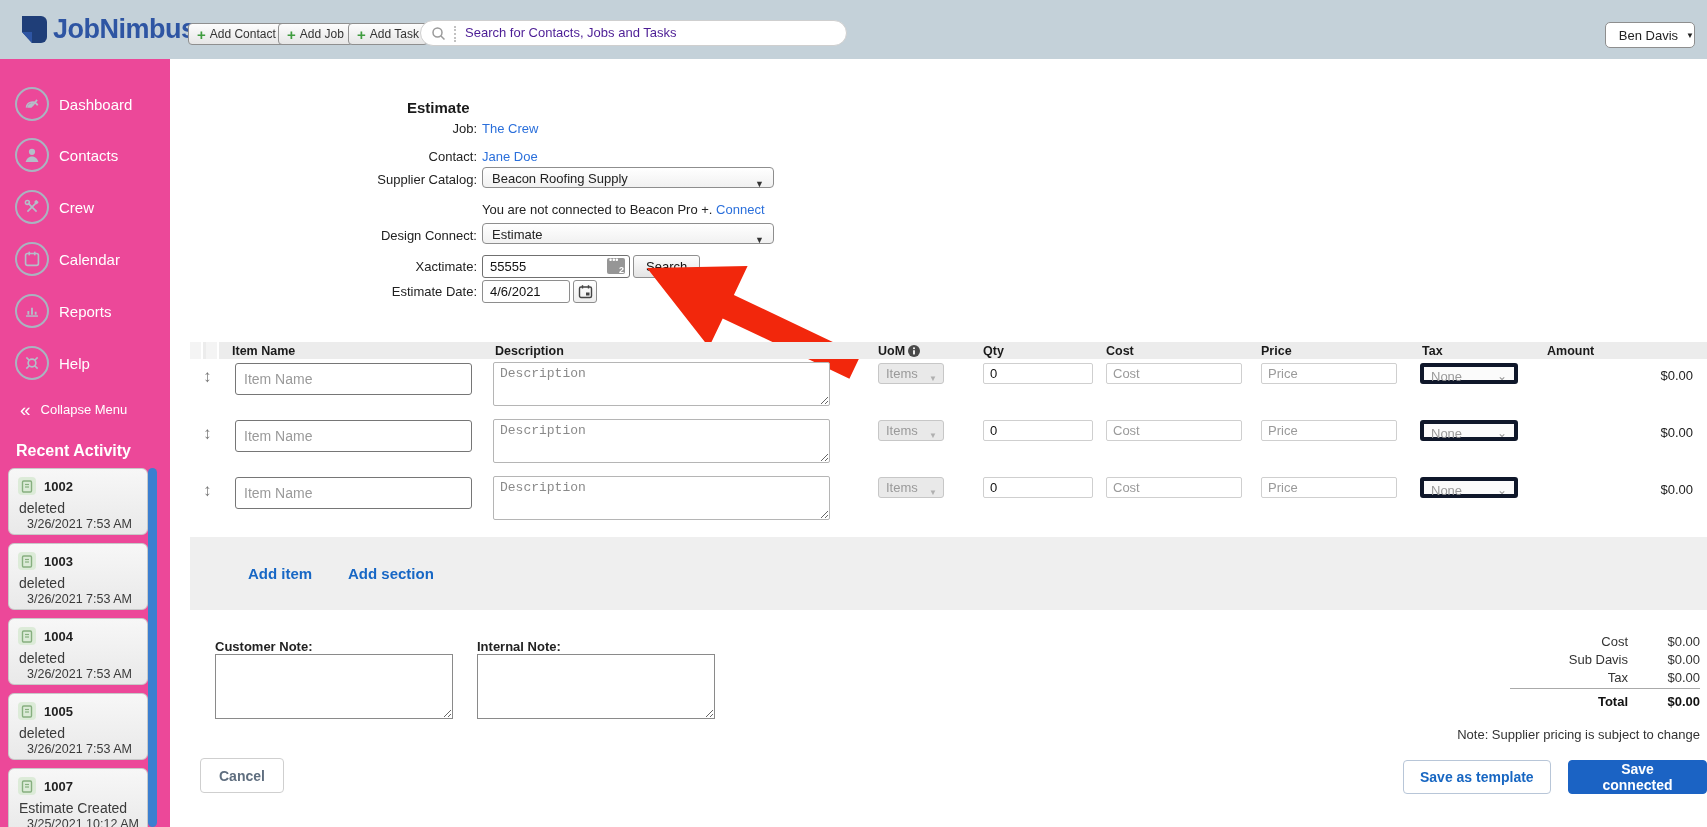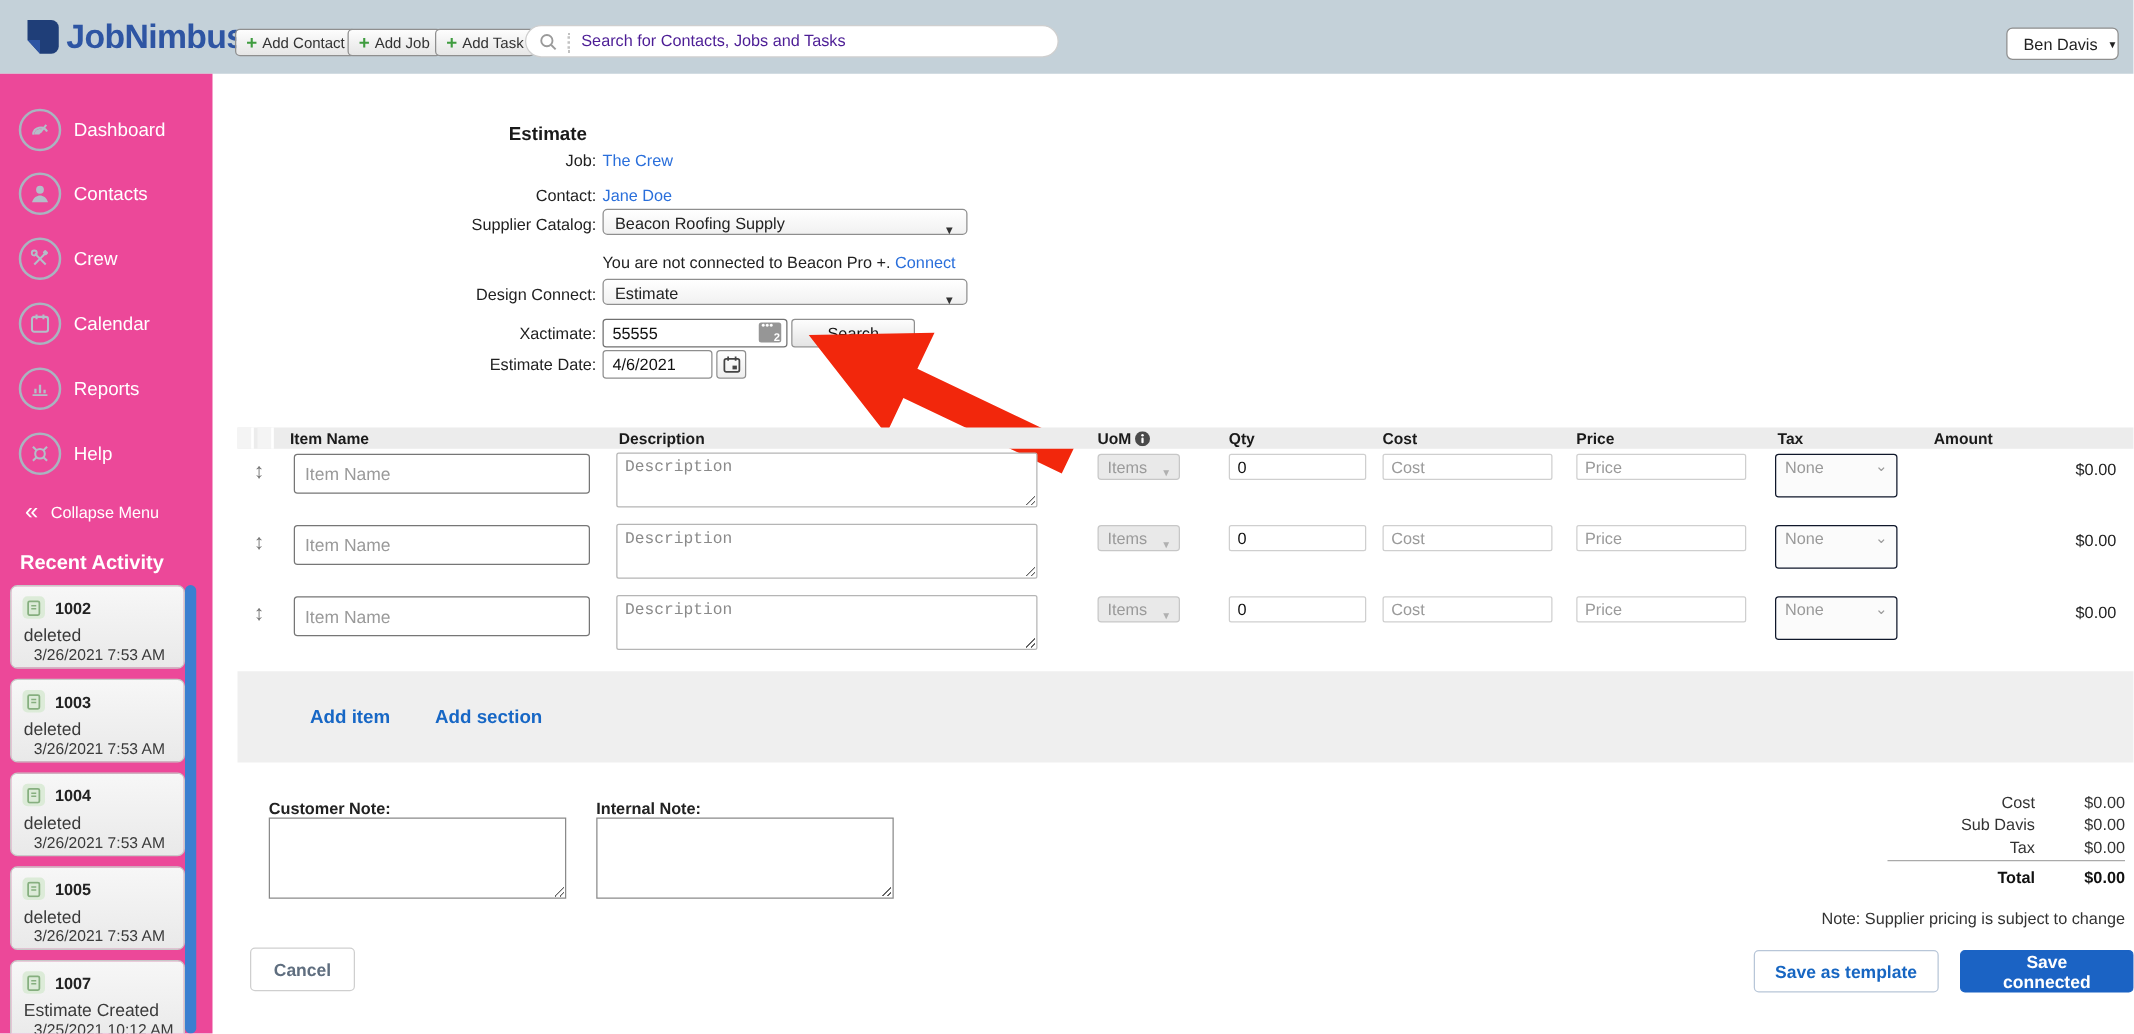--- a/index.html
+++ b/index.html
@@ -54,21 +54,21 @@
          background:linear-gradient(#ffffff,#f1f1f1); font-size:13px; color:#222; line-height:21px;
          padding:0 24px 0 9px; cursor:pointer; }
   .sel .tri { position:absolute; right:9px; top:6px; font-size:9px; color:#333; }
   .beacon-note { position:absolute; left:482px; top:202px; font-size:13px; color:#222; }
   .beacon-note a { color:#2a6fdb; text-decoration:none; cursor:pointer; }
   .xact-in { position:absolute; left:482px; top:255px; width:148px; height:23px; border:1px solid #707070;
              border-radius:3px; padding:0 24px 0 7px; font-size:13px; color:#111; font-family:inherit; }
   .autofill { position:absolute; left:607px; top:258px; width:18px; height:16px; background:#969696; border-radius:2px; }
   .autofill .dots { position:absolute; left:2px; top:-3px; color:#fff; font-size:9px; letter-spacing:0; }
   .autofill .two { position:absolute; right:1px; bottom:-1px; color:#fff; font-size:9px; font-weight:bold; }
-  .search-btn { position:absolute; left:633px; top:255px; height:23px; padding:0 28px;
+  .search-btn { position:absolute; left:633px; top:255px; height:23px; padding:0 12px;
                 background:linear-gradient(#fdfdfd,#e4e4e4); border:1px solid #8f8f8f; border-radius:3px;
                 font-size:13px; color:#111; cursor:pointer; font-family:inherit; }
   .date-in { position:absolute; left:482px; top:280px; width:88px; height:23px; border:1px solid #8e8e8e;
              border-radius:3px; padding:0 7px; font-size:13px; color:#111; font-family:inherit; }
   .cal-btn { position:absolute; left:573px; top:280px; width:24px; height:23px; background:linear-gradient(#fff,#eee);
              border:1px solid #8e8e8e; border-radius:3px; cursor:pointer;
              display:flex; align-items:center; justify-content:center; }
   .arrow-svg { position:absolute; left:600px; top:230px; pointer-events:none; }
 
   
@@ -84,22 +84,22 @@
   .td { position:absolute; left:493px; top:0; width:337px; height:44px; border:1px solid #b5b5b5;
         border-radius:2px; padding:3px 6px; font-family:"Liberation Mono", monospace; font-size:13px; color:#111; resize:both; }
   .td::placeholder { color:#8a8a8a; }
   .uom { position:absolute; left:878px; top:1px; width:66px; height:21px; background:#e9e9e9;
          border:1px solid #c7c7c7; border-radius:3px; font-size:13px; color:#9a9a9a; line-height:19px; padding-left:7px; }
   .uom .tri { position:absolute; right:6px; top:5px; font-size:8px; color:#b0b0b0; }
   .nin { position:absolute; top:1px; height:21px; border:1px solid #cfcfcf; border-radius:2px; background:#fff;
          padding:0 6px; font-size:13px; color:#111; font-family:inherit; }
   .nin::placeholder { color:#9a9a9a; }
   .qty { left:983px; width:110px; } .cost { left:1106px; width:136px; } .price { left:1261px; width:136px; }
-  .taxsel { position:absolute; left:1420px; top:1px; width:98px; height:35px; background:#fbfbfb;
-            border:1px solid #0f172a; border-radius:3px; font-size:13px; color:#9a9a9a; line-height:19px; padding-left:7px; }
+  .taxsel { position:absolute; left:1420px; top:1px; width:98px; height:21px; background:#fbfbfb;
+            border:4px solid #0f172a; border-radius:3px; font-size:13px; color:#9a9a9a; line-height:19px; padding-left:7px; }
   .taxsel .chev { position:absolute; right:7px; top:0px; font-size:12px; color:#9a9a9a; }
   .amt { position:absolute; left:1540px; top:6px; width:153px; text-align:right; font-size:13px; color:#222; }
 
   .add-band { position:absolute; left:190px; top:537px; width:1517px; height:73px; background:#efefef; }
   .add-link { position:absolute; top:565px; font-size:15px; font-weight:bold; color:#1767c5; cursor:pointer; }
 
   
   .note-lbl { position:absolute; top:639px; font-size:13px; font-weight:bold; color:#222; }
   .note-ta { position:absolute; top:654px; width:238px; height:65px; border:1px solid #8a8a8a;
              font-family:inherit; font-size:13px; padding:4px; resize:both; }

